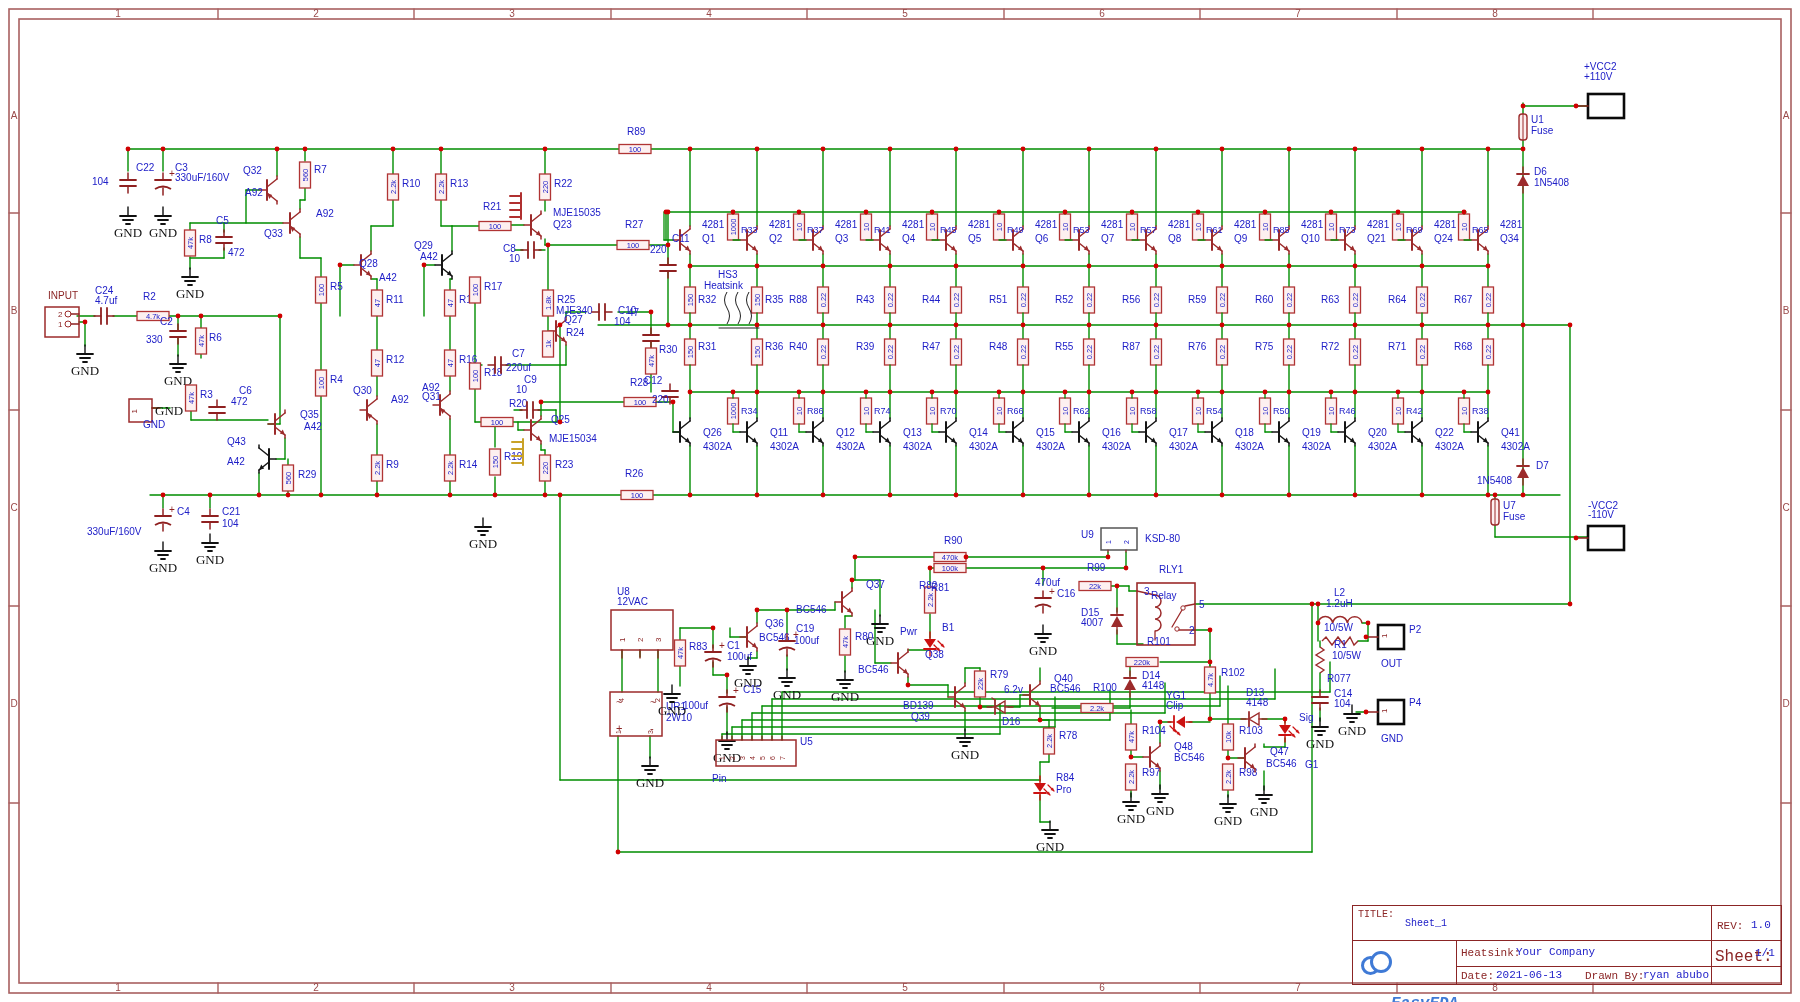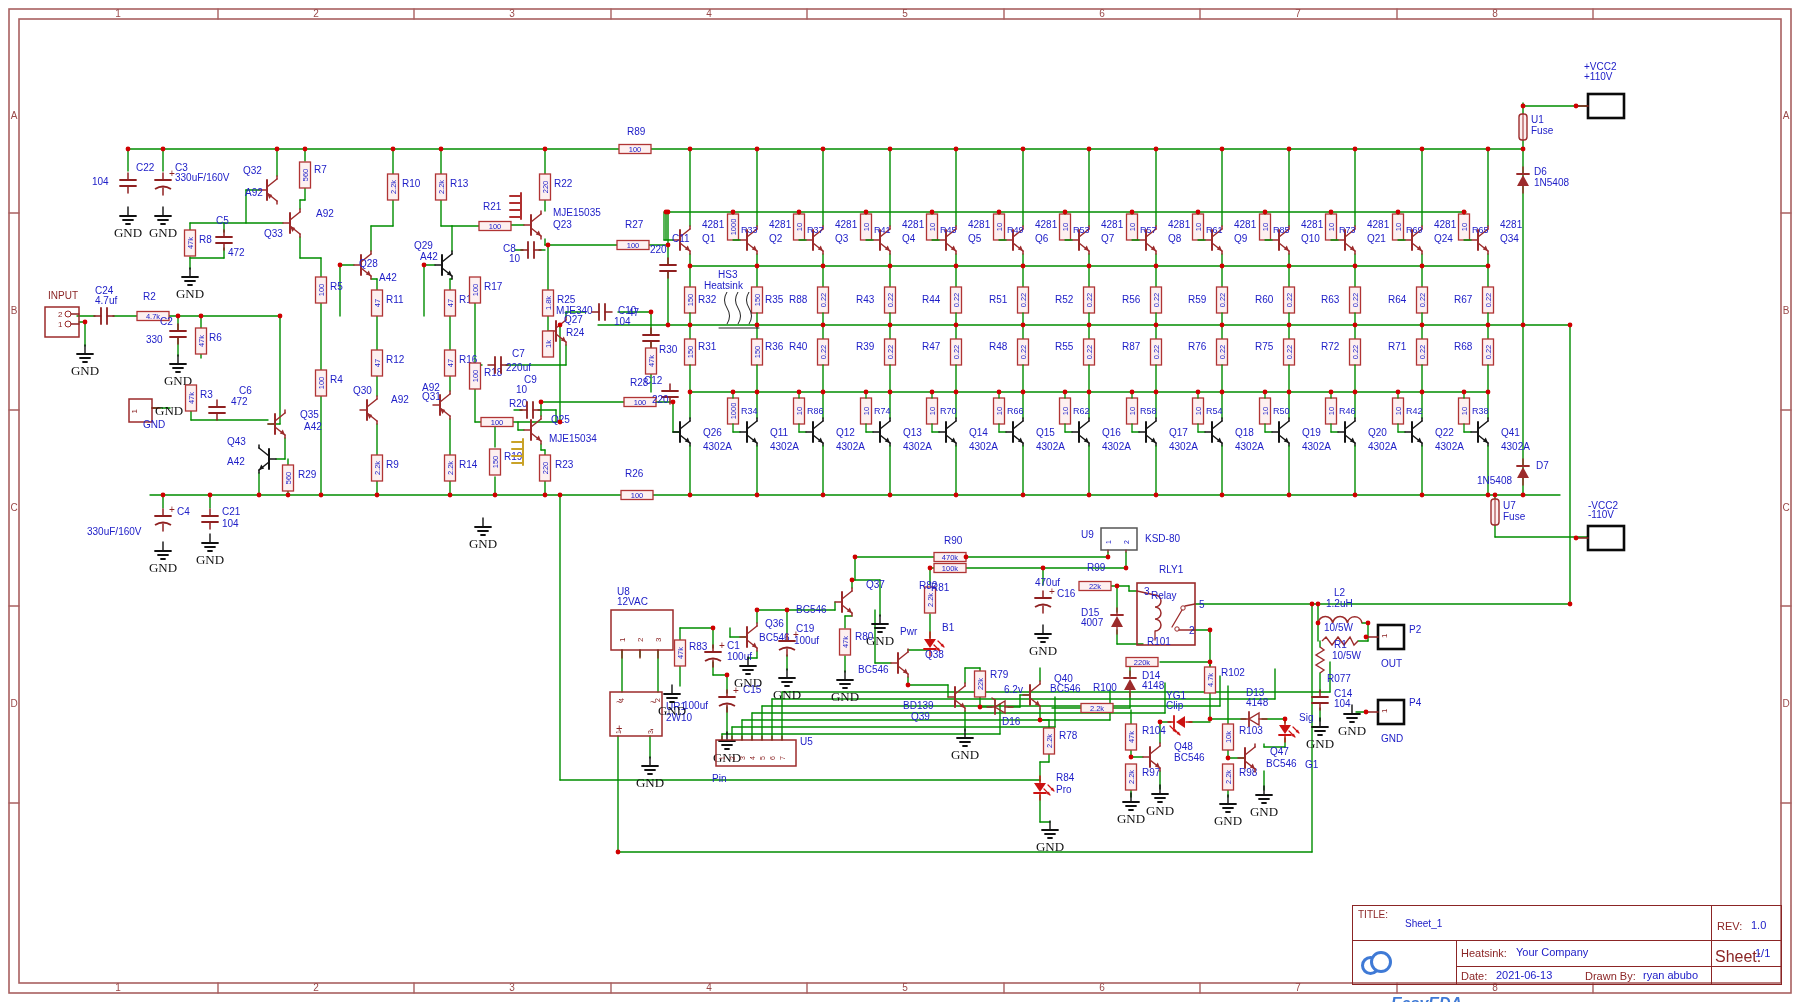--- a/index.html
+++ b/index.html
@@ -3,21 +3,21 @@
 <meta charset="utf-8">
 <style>
   html,body{margin:0;padding:0;background:#fff;}
   body{width:1800px;height:1002px;position:relative;font-family:"Liberation Sans",sans-serif;overflow:hidden;}
   svg{position:absolute;left:0;top:0;}
   .tb{position:absolute;left:1352px;top:905px;width:428px;height:78px;border:1.6px solid #8b2525;font-size:11px;background:#fff0;}
   .tb .h1{position:absolute;left:0;top:34px;width:100%;border-top:1.6px solid #8b2525;}
   .tb .h2{position:absolute;left:103px;top:60px;width:325px;border-top:1.6px solid #8b2525;}
   .tb .v1{position:absolute;left:358px;top:0;height:100%;border-left:1.6px solid #8b2525;}
   .tb .v2{position:absolute;left:103px;top:34px;height:44px;border-left:1.6px solid #8b2525;}
-  .tb span{position:absolute;white-space:nowrap;}
+  .tb span{position:absolute;white-space:nowrap;font-family:Liberation Mono, monospace;}
   .lbl{color:#8b2525;font-size:10px;}
   .val{color:#2020c8;}
   .logo-txt{color:#3f7ad6;font-weight:bold;font-style:italic;font-size:16px;margin-top:42px;}
   .cloud{position:absolute;width:13px;height:13px;background:#fff;border:3px solid #3f7ad6;border-radius:50%;}
 </style>
 </head>
 <body>
 
 <svg id="cnv" viewBox="0 0 1800 1002" width="1800" height="1002">
     <g>

